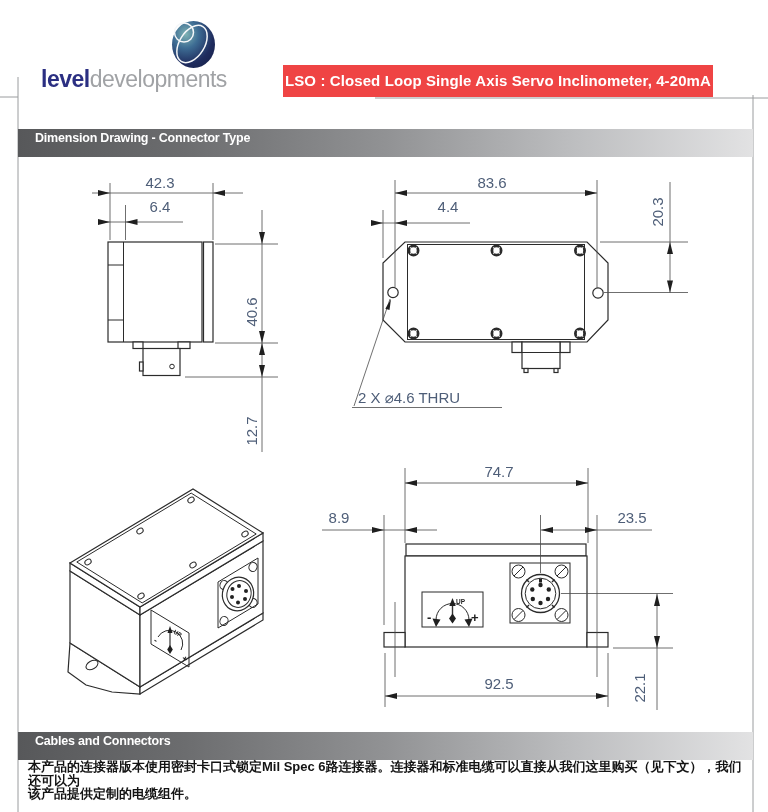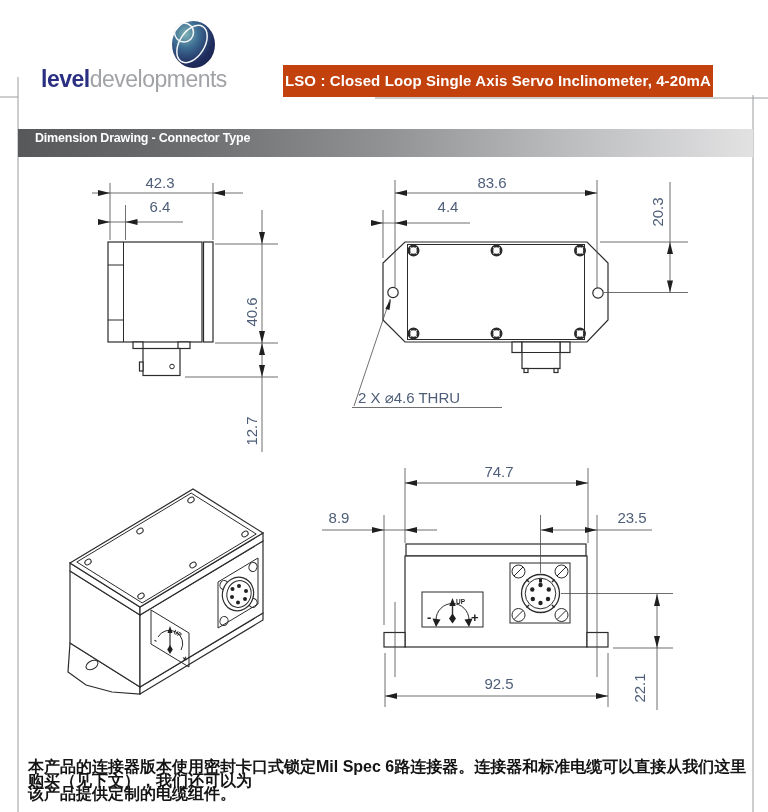--- a/index.html
+++ b/index.html
@@ -6,31 +6,31 @@
   .page{position:relative;width:768px;height:812px;background:#fff;overflow:hidden;
         font-family:"Liberation Sans",sans-serif;}
   .abs{position:absolute;}
   .overlay{z-index:2;}
   svg.drawing{position:absolute;left:0;top:0;z-index:1;pointer-events:none;}
 
   .wordmark{left:41px;top:66px;font-size:23px;letter-spacing:-0.5px;white-space:nowrap;}
   .wordmark .w1{color:#2b2f82;font-weight:bold;margin-top:46px;}
   .wordmark .w2{color:#a0a2a5;font-weight:normal;}
 
-  .banner{left:283px;top:65px;width:430px;height:32px;background:#c2410c;
+  .banner{left:283px;top:65px;width:430px;height:32px;background:#ef4444;
           color:#fff;font-weight:bold;font-size:15px;line-height:32px;text-align:center;
           letter-spacing:0.1px;}
 
   .secbar{left:18px;width:735px;height:28px;color:#fff;font-weight:bold;font-size:12.5px;
           line-height:18px;padding-left:17px;box-sizing:border-box;letter-spacing:-0.2px;
           background:linear-gradient(to right,#57585a 0%,#6b6c6e 22%,#919294 50%,#bcbdbf 75%,#e2e2e3 100%);}
   .secbar1{top:129px;}
   .secbar2{top:732px;}
 
-  .cntext{left:28px;top:760px;width:722px;font-size:16px;line-height:13.5px;
+  .cntext{left:28px;top:760px;width:722px;font-size:13px;line-height:13.5px;
           color:#141414;font-weight:600;}
 
   text.dim{fill:#4e5e78;font-size:15px;font-family:"Liberation Sans",sans-serif;}
   text.tiny{fill:#222;font-family:"Liberation Sans",sans-serif;}
   .part{fill:#ffffff;stroke:#2b2b2b;stroke-width:1.2;}
   .partln{stroke:#2b2b2b;stroke-width:1;fill:none;}
   .dimln{stroke:#4a4a4a;stroke-width:0.8;fill:none;}
   .arr{fill:#1f1f1f;stroke:none;}
   .frame{stroke:#9a9c9e;stroke-width:1;}
 </style>
@@ -42,20 +42,23 @@
   <div class="abs overlay wordmark"><span class="w1">level</span><span class="w2">developments</span></div>
 
   <div class="abs overlay banner">
     <span>LSO : Closed Loop Single Axis Servo Inclinometer, 4-20mA</span>
   </div>
 
   <div class="abs overlay secbar secbar1">
     <span>Dimension Drawing - Connector Type</span>
   </div>
 
+  <div class="abs overlay secbar secbar2">
+    <span>Cables and Connectors</span>
+  </div>
 
   <div class="abs overlay cntext">
     <div>本产品的连接器版本使用密封卡口式锁定Mil Spec 6路连接器。连接器和标准电缆可以直接从我们这里购买（见下文），我们还可以为</div>
     <div>该产品提供定制的电缆组件。</div>
   </div>
 
   <svg class="drawing" width="768" height="812" viewBox="0 0 768 812">
     <defs>
       <radialGradient id="globeGrad" cx="32%" cy="28%" r="85%">
         <stop offset="0%" stop-color="#7fb3b4"></stop>

